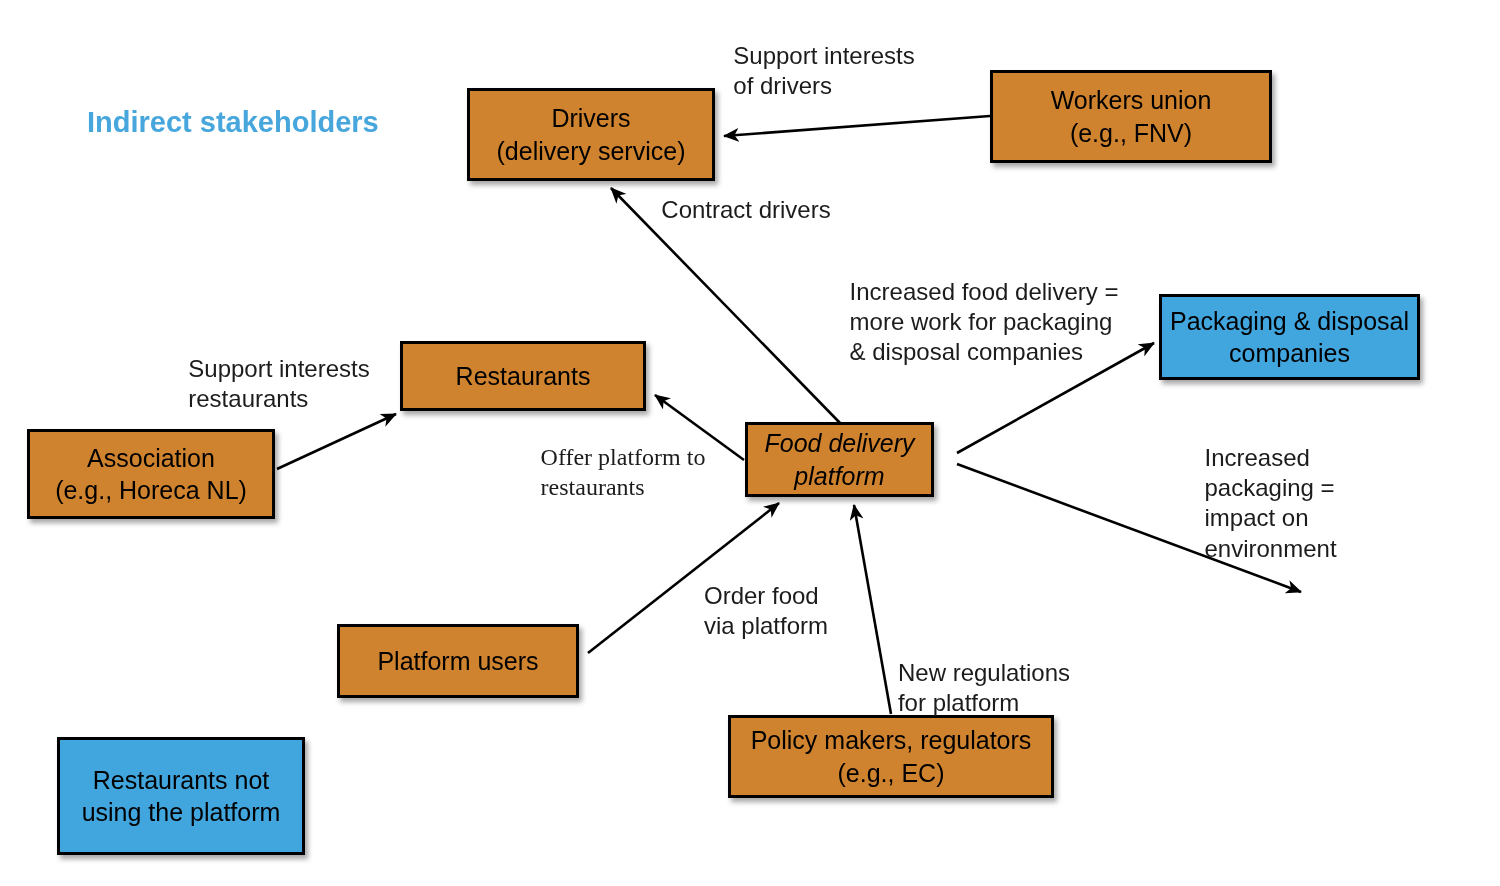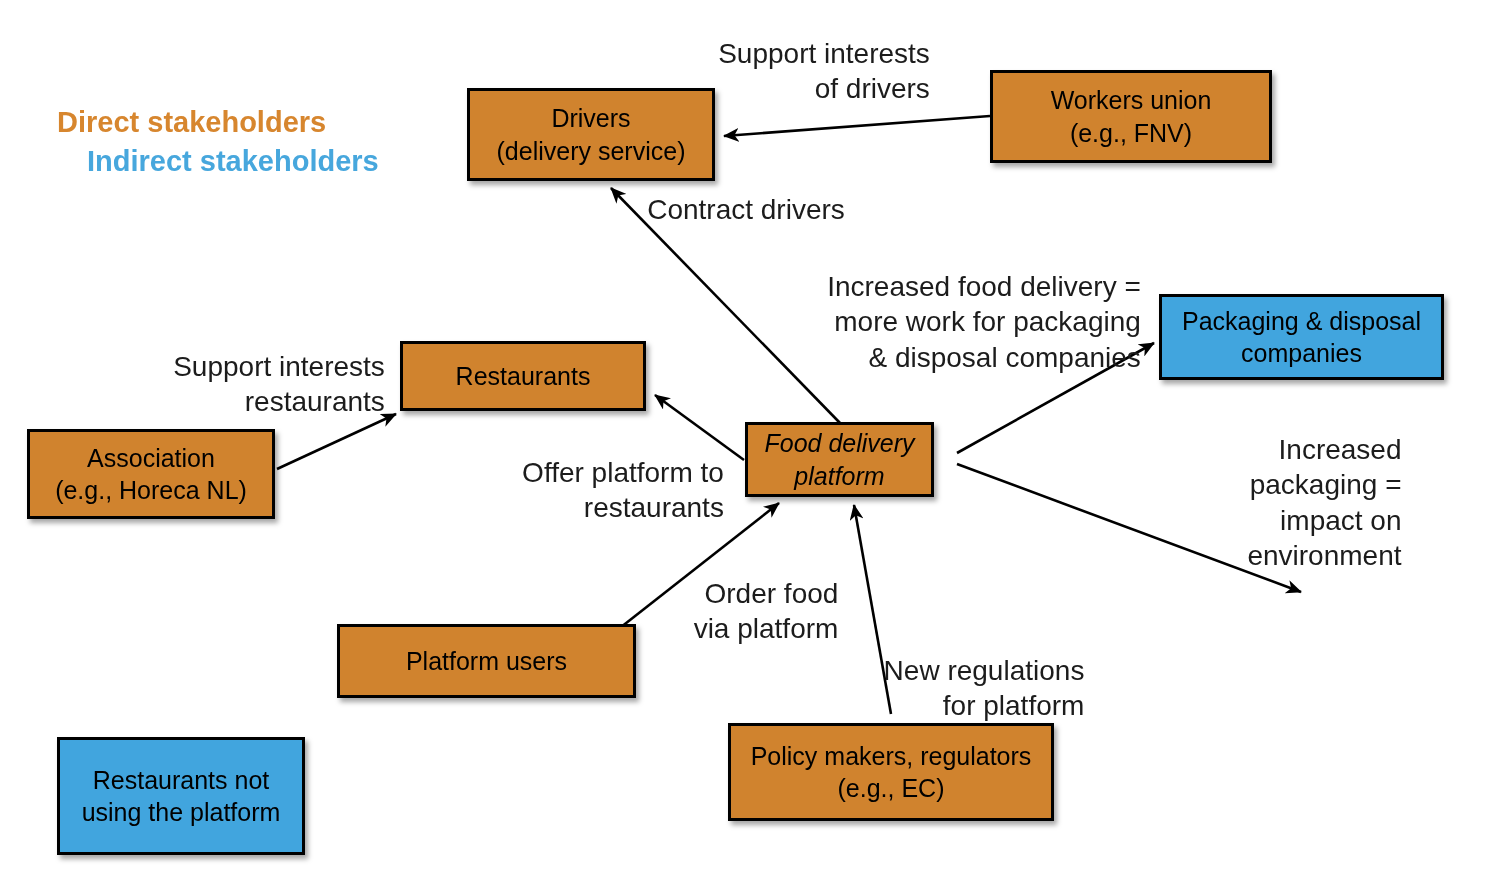--- a/index.html
+++ b/index.html
@@ -11,22 +11,22 @@
   .node{
     position:absolute;display:flex;align-items:center;justify-content:center;
     text-align:center;border:3px solid #000000;box-sizing:border-box;
     box-shadow:3px 4px 5px rgba(0,0,0,0.35);
     white-space:pre-line;font-size:25px;line-height:1.3;color:#000000;
   }
   .node.direct{background:var(--orange_fill);}
   .node.indirect{background:var(--blue_fill);}
   .edge-label{
     position:absolute;transform:translate(-50%,-50%);
-    text-align:right;white-space:pre-line;
-    font-size:28px;line-height:1.26;color:#1c1c1c;
+    text-align:left;white-space:pre-line;
+    font-size:24px;line-height:1.26;color:#1c1c1c;
   }
   .legend{
     position:absolute;left:57px;top:103px;
     font-size:29px;font-weight:bold;line-height:1.33;white-space:nowrap;
   }
   .legend .direct-line{color:var(--legend_direct);}
   .legend .indirect-line{color:var(--legend_indirect);margin-left:30px;}
 </style>
 </head>
 <body style="--orange_fill: #D0832E; --blue_fill: #41A5DE; --legend_direct: #D7862E; --legend_indirect: #47A7DD; --arrow: #000000;">
@@ -43,63 +43,62 @@
     <line x1="840" y1="423" x2="611" y2="188" stroke="#000" stroke-width="2.6" marker-end="url(#arrowhead)"></line>
     <line x1="957" y1="453" x2="1154" y2="343" stroke="#000" stroke-width="2.6" marker-end="url(#arrowhead)"></line>
     <line x1="957" y1="464" x2="1301" y2="592" stroke="#000" stroke-width="2.6" marker-end="url(#arrowhead)"></line>
     <line x1="277" y1="469" x2="396" y2="414" stroke="#000" stroke-width="2.6" marker-end="url(#arrowhead)"></line>
     <line x1="744" y1="460" x2="655" y2="395" stroke="#000" stroke-width="2.6" marker-end="url(#arrowhead)"></line>
     <line x1="588" y1="653" x2="779" y2="503" stroke="#000" stroke-width="2.6" marker-end="url(#arrowhead)"></line>
     <line x1="891" y1="714" x2="854" y2="505" stroke="#000" stroke-width="2.6" marker-end="url(#arrowhead)"></line>
   </svg>
 
   <div class="legend">
-    <div class="direct-line">Direct stakeholders</div>
     <div class="indirect-line">Indirect stakeholders</div>
   </div>
 
   <div class="node direct" style="left:467px;top:88px;width:248px;height:93px;">Drivers
 (delivery service)</div>
 
   <div class="node direct" style="left:990px;top:70px;width:282px;height:93px;">Workers union
 (e.g., FNV)</div>
 
   <div class="node direct" style="left:400px;top:341px;width:246px;height:70px;">Restaurants</div>
 
   <div class="node direct" style="left:27px;top:429px;width:248px;height:90px;">Association
 (e.g., Horeca NL)</div>
 
   <div class="node direct" style="left:745px;top:422px;width:189px;height:75px;font-style:italic;">Food delivery
 platform</div>
 
-  <div class="node direct" style="left:337px;top:624px;width:299px;height:74px;">Platform users</div>
+  <div class="node direct" style="left:337px;top:624px;width:242px;height:74px;">Platform users</div>
 
-  <div class="node direct" style="left:728px;top:715px;width:326px;height:98px;margin-top:8px;">Policy makers, regulators
+  <div class="node direct" style="left:728px;top:715px;width:326px;height:83px;">Policy makers, regulators
 (e.g., EC)</div>
 
-  <div class="node indirect" style="left:1159px;top:294px;width:285px;height:86px;">Packaging &amp; disposal
+  <div class="node indirect" style="left:1159px;top:294px;width:261px;height:86px;">Packaging &amp; disposal
 companies</div>
 
 
   <div class="node indirect" style="left:57px;top:737px;width:248px;height:118px;text-align:center;">Restaurants not
 using the platform</div>
 
   <div class="edge-label" style="left:824px;top:71px;">Support interests
 of drivers</div>
 
   <div class="edge-label" style="left:746px;top:210px;">Contract drivers</div>
 
   <div class="edge-label" style="left:984px;top:322px;">Increased food delivery =
 more work for packaging
 &amp; disposal companies</div>
 
   <div class="edge-label" style="left:279px;top:384px;">Support interests
 restaurants</div>
 
-  <div class="edge-label" style="left:623px;top:490px;">Offer platform to
+  <div class="edge-label" style="left:623px;top:472px;font-family:Liberation Serif, serif;">Offer platform to
 restaurants</div>
 
   <div class="edge-label" style="left:1303px;top:503px;">Increased packaging =
 impact on environment</div>
 
   <div class="edge-label" style="left:766px;top:611px;">Order food
 via platform</div>
 
   <div class="edge-label" style="left:984px;top:660px;margin-top:28px;">New regulations
 for platform</div>

